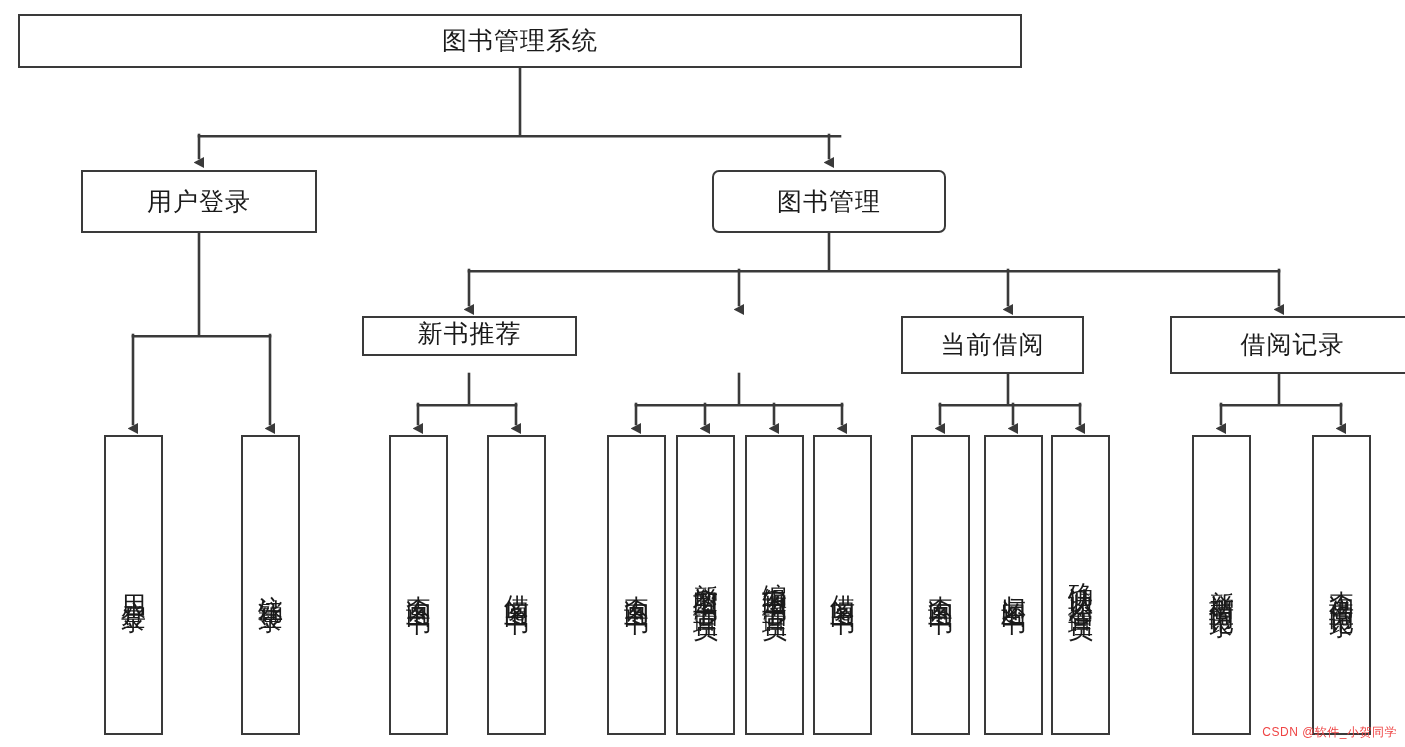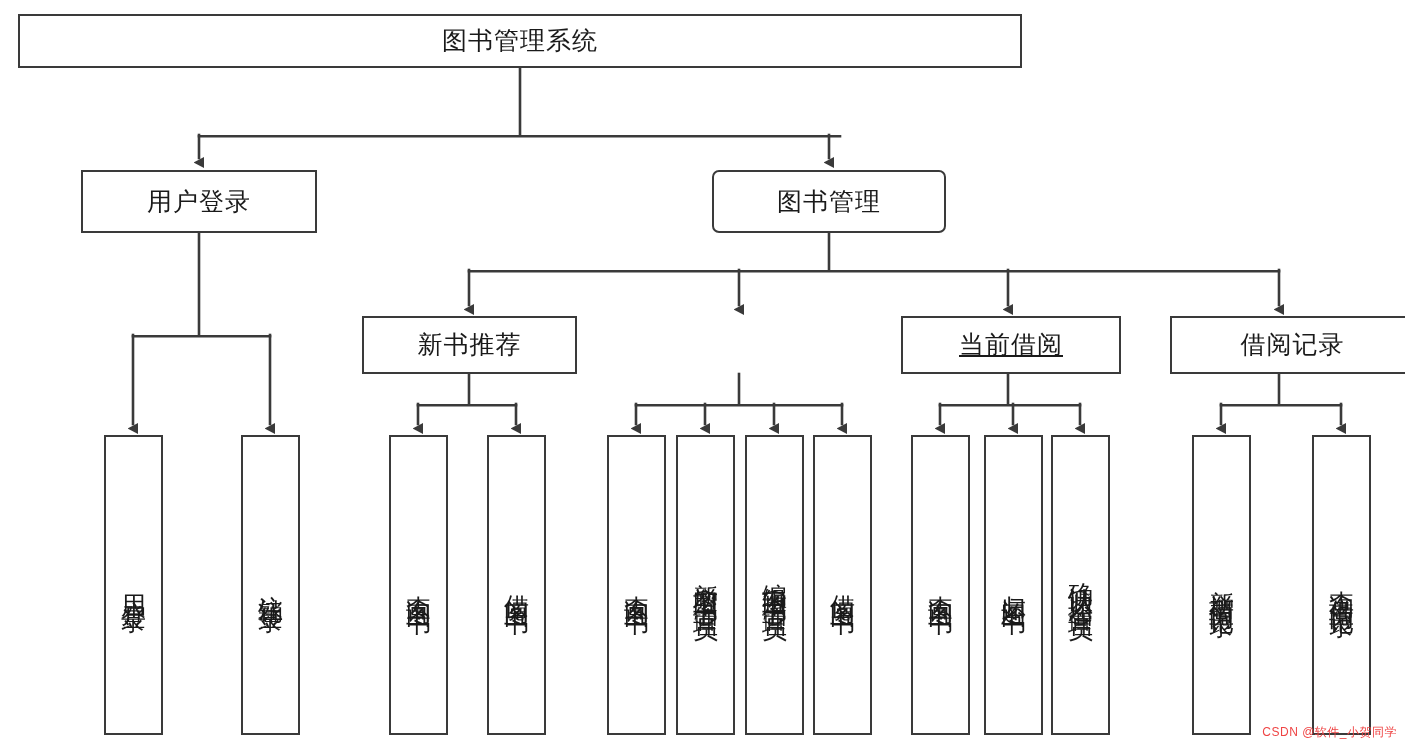--- a/index.html
+++ b/index.html
@@ -130,26 +130,26 @@
   </div>
 
   <div class="node horiz" style="left:81px; top:170px; width:236px; height:63px;">
     <span>用户登录</span>
   </div>
 
   <div class="node horiz" style="left:712px; top:170px; width:234px; height:63px;border-radius:7px;">
     <span>图书管理</span>
   </div>
 
-  <div class="node horiz" style="left:362px; top:316px; width:215px; height:58px;">
+  <div class="node horiz" style="left:362px; top:316px; width:215px; height:40px;font-family:Liberation Mono, monospace;">
     <span>新书推荐</span>
   </div>
 
 
-  <div class="node horiz" style="left:901px; top:316px; width:220px; height:58px;text-decoration:underline;">
+  <div class="node horiz" style="left:901px; top:316px; width:183px; height:58px;">
     <span>当前借阅</span>
   </div>
 
   <div class="node horiz" style="left:1170px; top:316px; width:245px; height:58px;">
     <span>借阅记录</span>
   </div>
 
   <div class="node leaf" style="left:104px; top:435px; width:59px; height:300px;">
     <span class="vtext">用户登录</span>
   </div>

